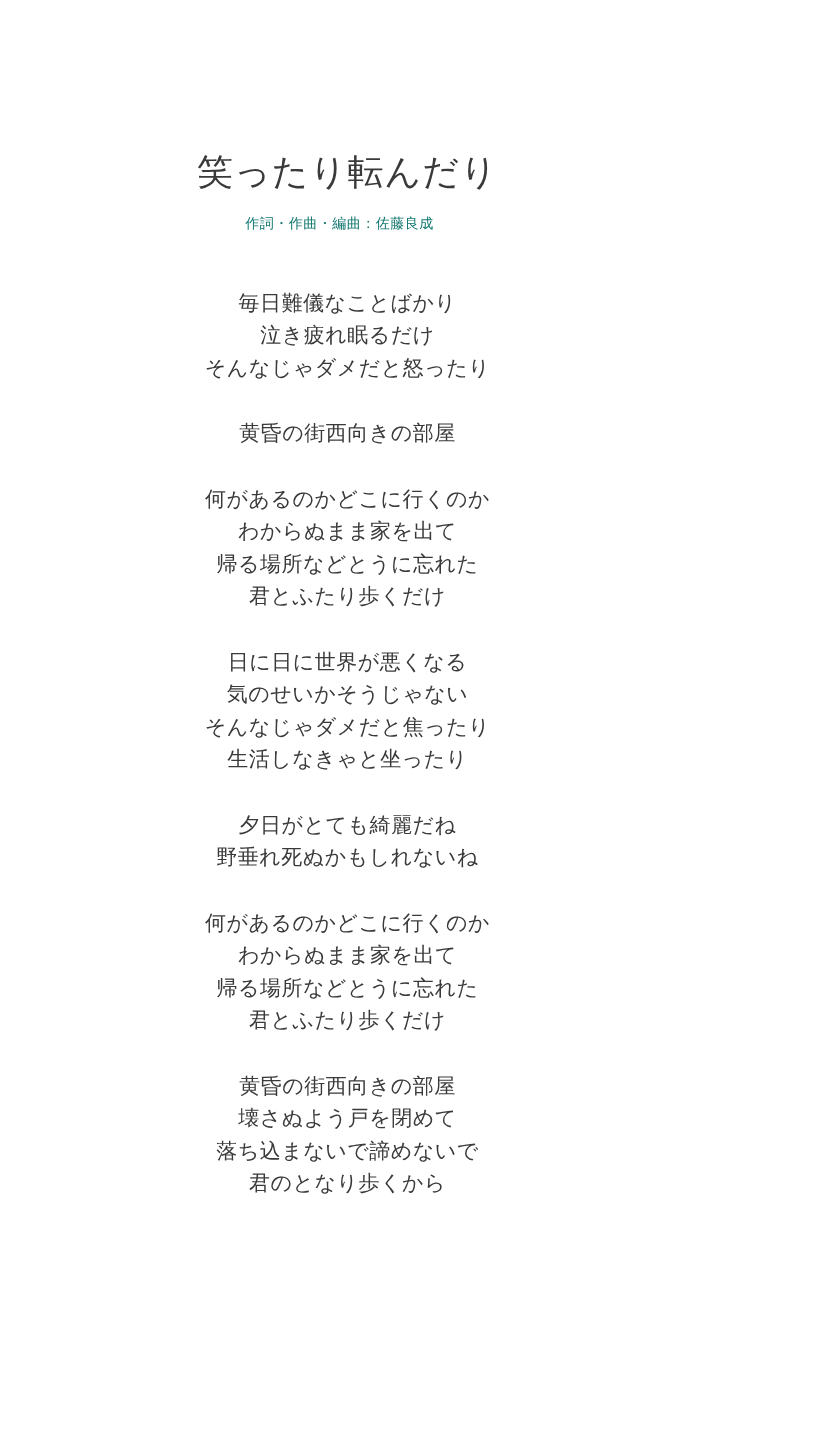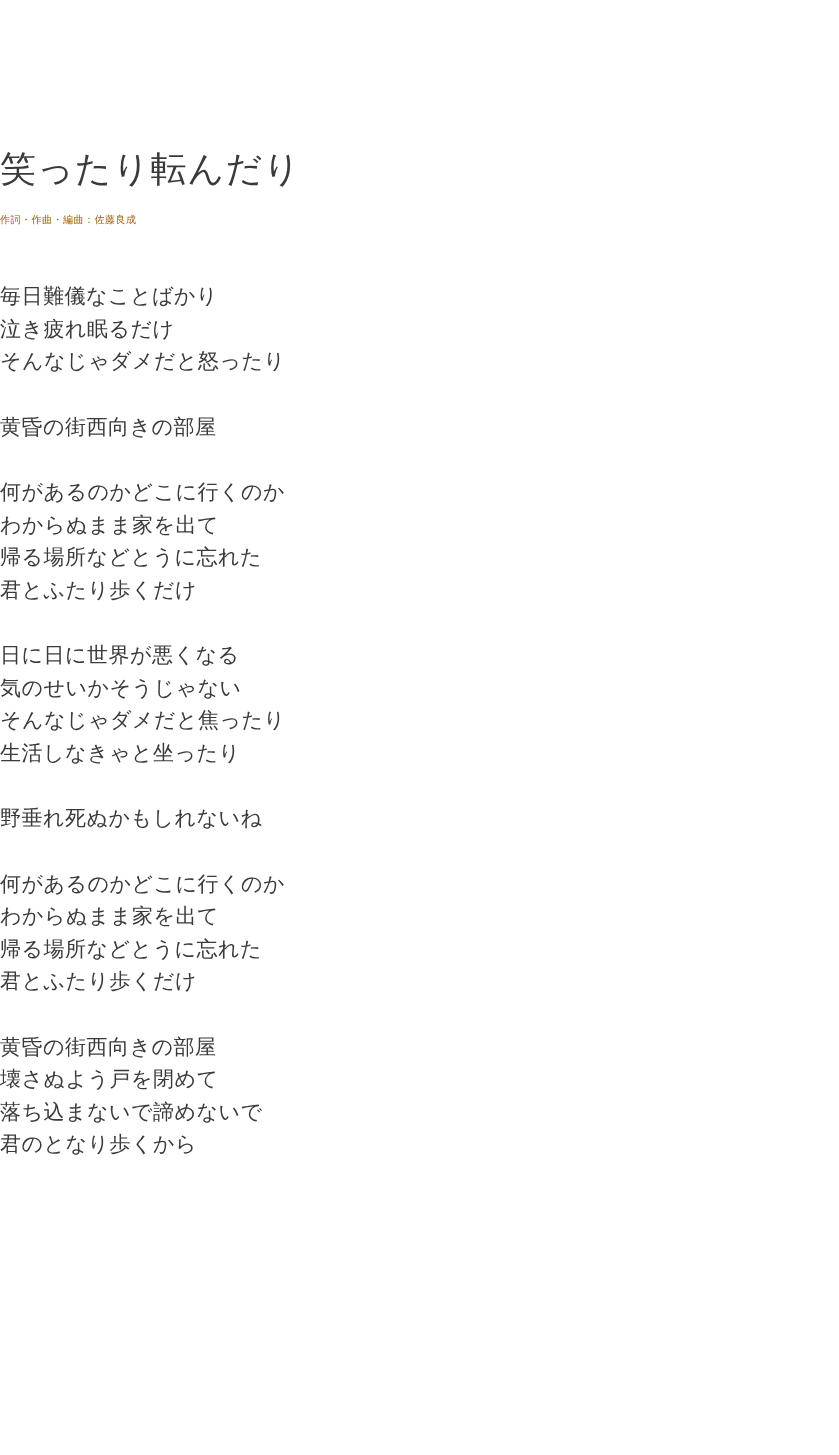--- a/index.html
+++ b/index.html
@@ -11,37 +11,36 @@
     width: 839px;
     height: 1455px;
     overflow: hidden;
     font-family: "Liberation Sans", "DejaVu Sans", sans-serif;
   }
   .sheet {
     box-sizing: border-box;
     width: 695px;
     height: 1455px;
     padding-top: 150px;
-    text-align: left;
+    text-align: center;
     color: #3a3a3a;
-    font-family: Liberation Mono, monospace;
   }
   .title {
     font-size: 36px;
     line-height: 1.2;
     font-weight: 400;
     letter-spacing: 1px;
     margin: 0;
   }
   .credit {
-    font-size: 10px;
+    font-size: 14px;
     line-height: 1.2;
     letter-spacing: 0.5px;
     margin: 22px 16px 0 0;
-    color: #a16207;
+    color: #0f766e;
   }
   .lyrics {
     margin-top: 55px;
     font-size: 21px;
     line-height: 32.5px;
     letter-spacing: 0.5px;
   }
   .stanza {
     margin: 0 0 33px 0;
   }
@@ -73,20 +72,21 @@
         <div class="line">帰る場所などとうに忘れた</div>
         <div class="line">君とふたり歩くだけ</div>
       </div>
       <div class="stanza">
         <div class="line">日に日に世界が悪くなる</div>
         <div class="line">気のせいかそうじゃない</div>
         <div class="line">そんなじゃダメだと焦ったり</div>
         <div class="line">生活しなきゃと坐ったり</div>
       </div>
       <div class="stanza">
+        <div class="line">夕日がとても綺麗だね</div>
         <div class="line">野垂れ死ぬかもしれないね</div>
       </div>
       <div class="stanza">
         <div class="line">何があるのかどこに行くのか</div>
         <div class="line">わからぬまま家を出て</div>
         <div class="line">帰る場所などとうに忘れた</div>
         <div class="line">君とふたり歩くだけ</div>
       </div>
       <div class="stanza">
         <div class="line">黄昏の街西向きの部屋</div>

